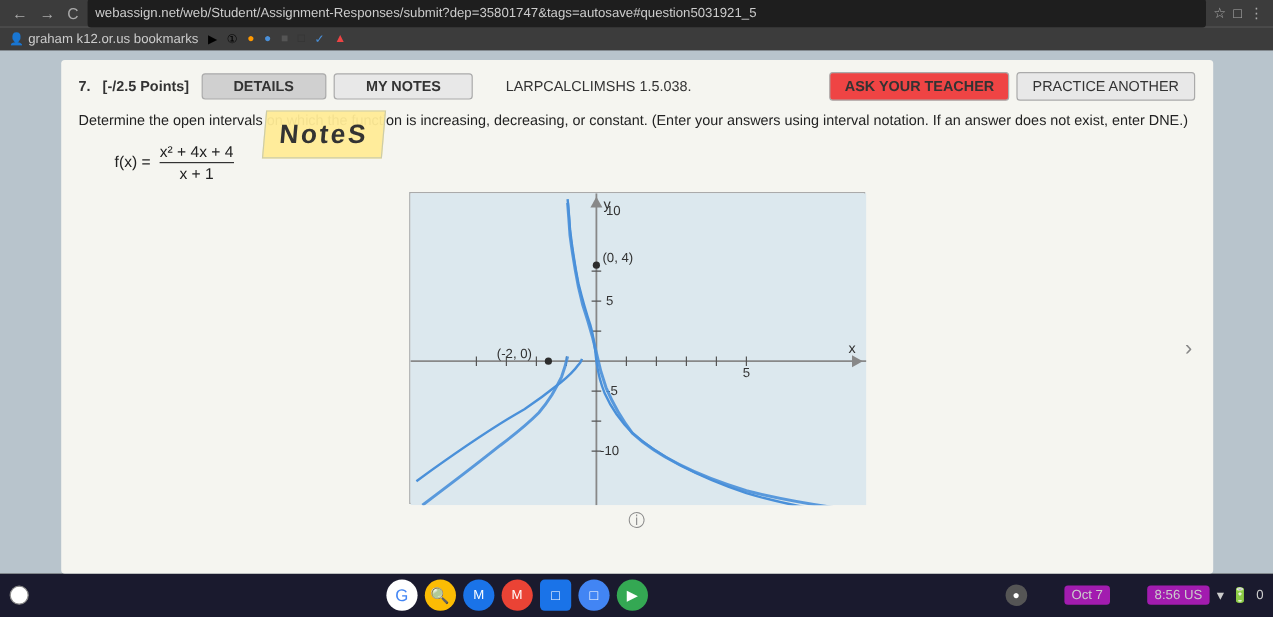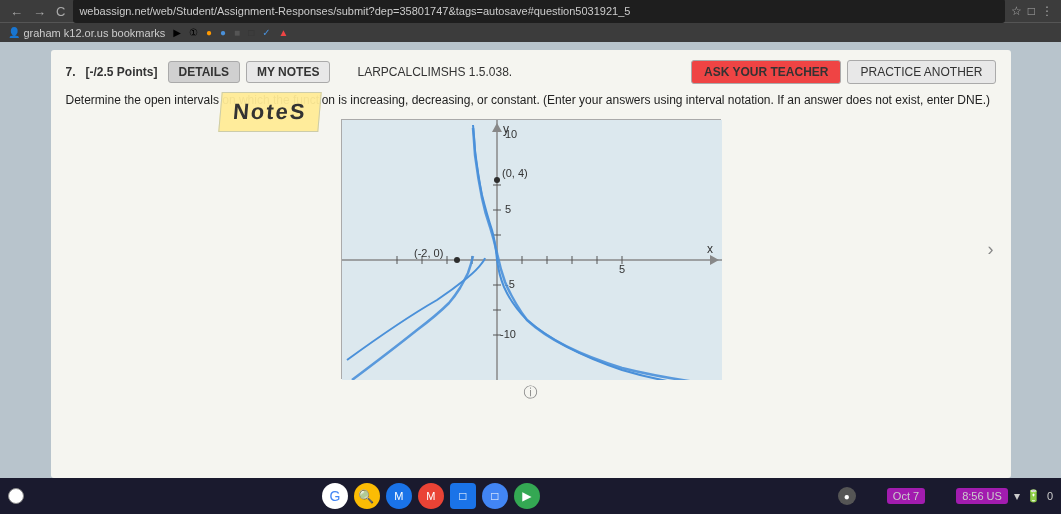--- a/index.html
+++ b/index.html
@@ -102,21 +102,21 @@
     .points-badge {
       font-size: 12px;
       font-weight: bold;
       color: #333;
       margin-right: 4px;
     }
     .header-btn {
       background: #e8e8e8;
       border: 1px solid #aaa;
       border-radius: 3px;
-      padding: 3px 10px;
+      padding: 3px 26px;
       font-size: 12px;
       font-weight: bold;
       color: #333;
       cursor: pointer;
     }
     .header-btn.active {
       background: #d0d0d0;
     }
     .course-label {
       font-size: 12px;
@@ -326,20 +326,27 @@
       <button class="header-btn active">DETAILS</button>
       <button class="header-btn">MY NOTES</button>
       <span class="course-label">LARPCALCLIMSHS 1.5.038.</span>
       <div class="spacer"></div>
       <button class="ask-teacher-btn">ASK YOUR TEACHER</button>
       <button class="practice-btn">PRACTICE ANOTHER</button>
     </div>
 
     <div class="question-text">Determine the open intervals on which the function is increasing, decreasing, or constant. (Enter your answers using interval notation. If an answer does not exist, enter DNE.)</div>
 
+    <div class="function-display">
+      <span>f(x) =</span>
+      <span style="display:inline-block; vertical-align:middle; text-align:center; margin-left:4px;">
+        <span style="display:block; border-bottom:1px solid #333; padding-bottom:1px;">x² + 4x + 4</span>
+        <span style="display:block; padding-top:1px;">x + 1</span>
+      </span>
+    </div>
 
     <div class="graph-area">
       <div class="graph-svg-container">
         <svg width="380" height="260">
 
           <rect width="380" height="260" fill="#dce8ee"></rect>
 
           <line x1="155" y1="0" x2="155" y2="260" stroke="#888" stroke-width="1.5"></line>
 
           <line x1="0" y1="140" x2="380" y2="140" stroke="#888" stroke-width="1.5"></line>

